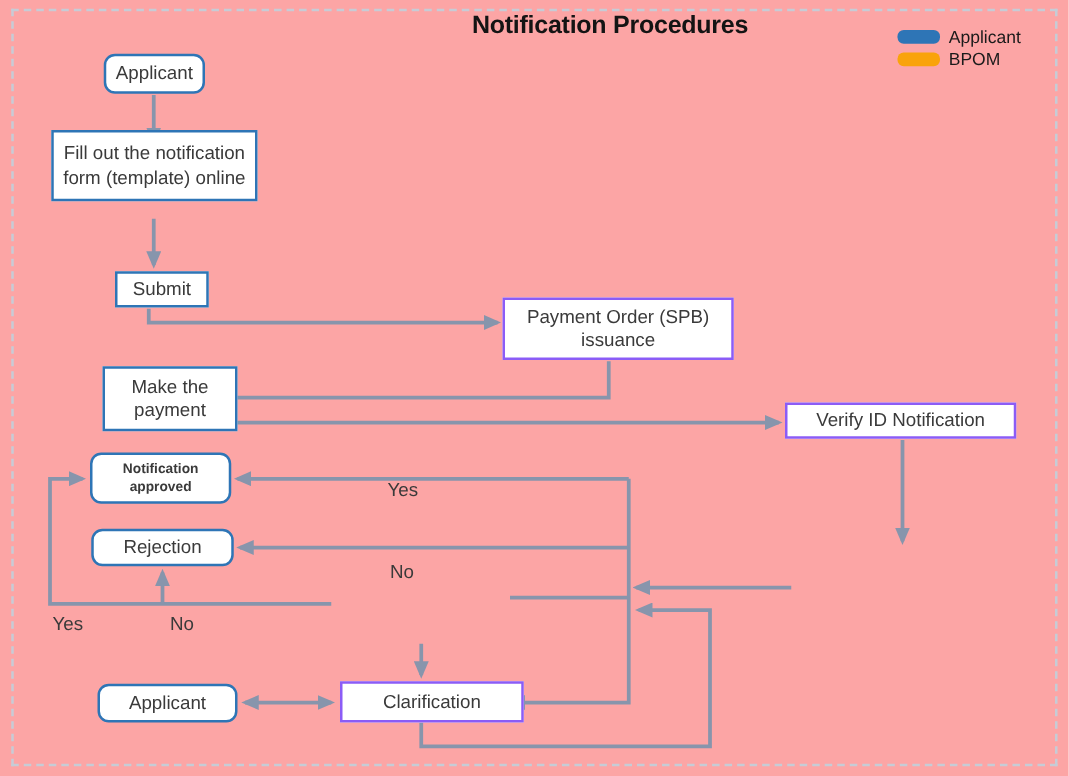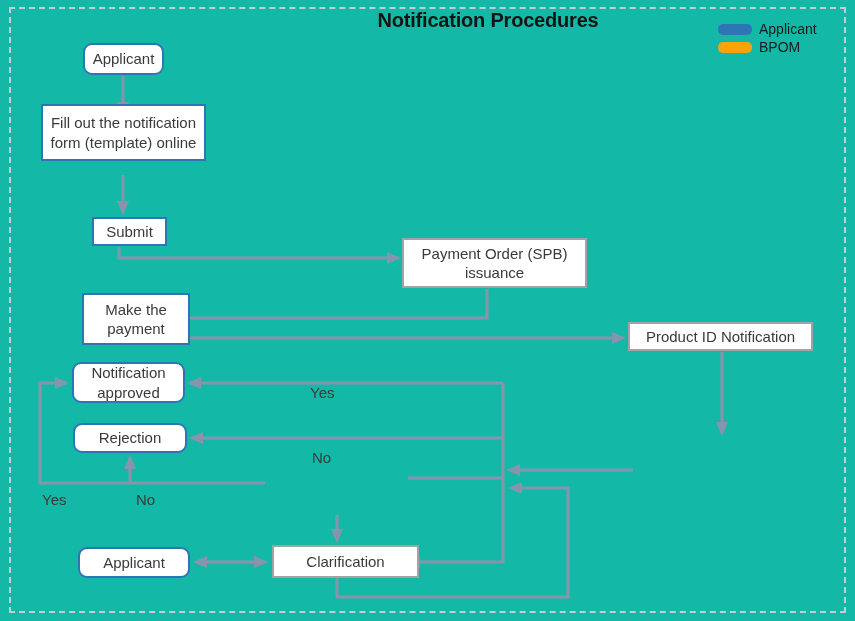--- a/index.html
+++ b/index.html
@@ -1,17 +1,17 @@
 <!DOCTYPE html>
 <html><head>
 <meta charset="utf-8">
 <style>
   html,body{margin:0;padding:0;background:#ffffff;}
   #canvas{
-    position:relative;width:855px;height:621px;background:#14b8a6;overflow:hidden;
+    position:relative;width:855px;height:621px;background:#fca5a5;overflow:hidden;
     font-family:"Liberation Sans", sans-serif;
   }
   .frame{
     position:absolute;left:9px;top:7px;width:837px;height:606px;
     box-sizing:border-box;border:2px dashed #c6ccd6;
   }
   .title{
     position:absolute;left:352px;top:9px;width:272px;text-align:center;
     font-size:20px;font-weight:bold;color:#141414;letter-spacing:-0.2px;white-space:nowrap;
   }
@@ -21,23 +21,23 @@
   .sw-applicant{background:#2E75B6;}
   .sw-bpom{background:#F9A30B;}
   .legend-label{font-size:14px;color:#1a1a1a;}
   svg.wires{position:absolute;left:0;top:0;}
   .node{
     position:absolute;box-sizing:border-box;background:#ffffff;
     display:flex;align-items:center;justify-content:center;text-align:center;
     color:#3a3a3a;font-size:15px;line-height:1.3;padding:2px 4px;
   }
   .blue{border:2px solid #2E75B6;}
-  .orange{border:2px solid #a3a3a3;}
+  .orange{border:2px solid #8b5cf6;}
   .rounded{border-radius:9px;}
-  .small{font-size:15px;line-height:1.32;}
+  .small{font-size:11px;line-height:1.32;font-weight:bold;}
   .elabel{position:absolute;font-size:15px;color:#3a3a3a;white-space:nowrap;margin-top:28px;}
 </style>
 </head>
 <body>
 
 <div id="canvas">
 
   <div class="frame"></div>
 
   <div class="title">Notification Procedures</div>
@@ -93,21 +93,21 @@
 
   <div class="node orange" style="left:402px;top:238px;width:185px;height:50px">
     <span>Payment Order (SPB) issuance</span>
   </div>
 
   <div class="node blue" style="left:82px;top:293px;width:108px;height:52px">
     <span>Make the payment</span>
   </div>
 
   <div class="node orange" style="left:628px;top:322px;width:185px;height:29px">
-    <span>Product ID Notification</span>
+    <span>Verify ID Notification</span>
   </div>
 
   <div class="node blue rounded small" style="left:72px;top:362px;width:113px;height:41px">
     <span>Notification approved</span>
   </div>
 
   <div class="node blue rounded" style="left:73px;top:423px;width:114px;height:30px">
     <span>Rejection</span>
   </div>
 

